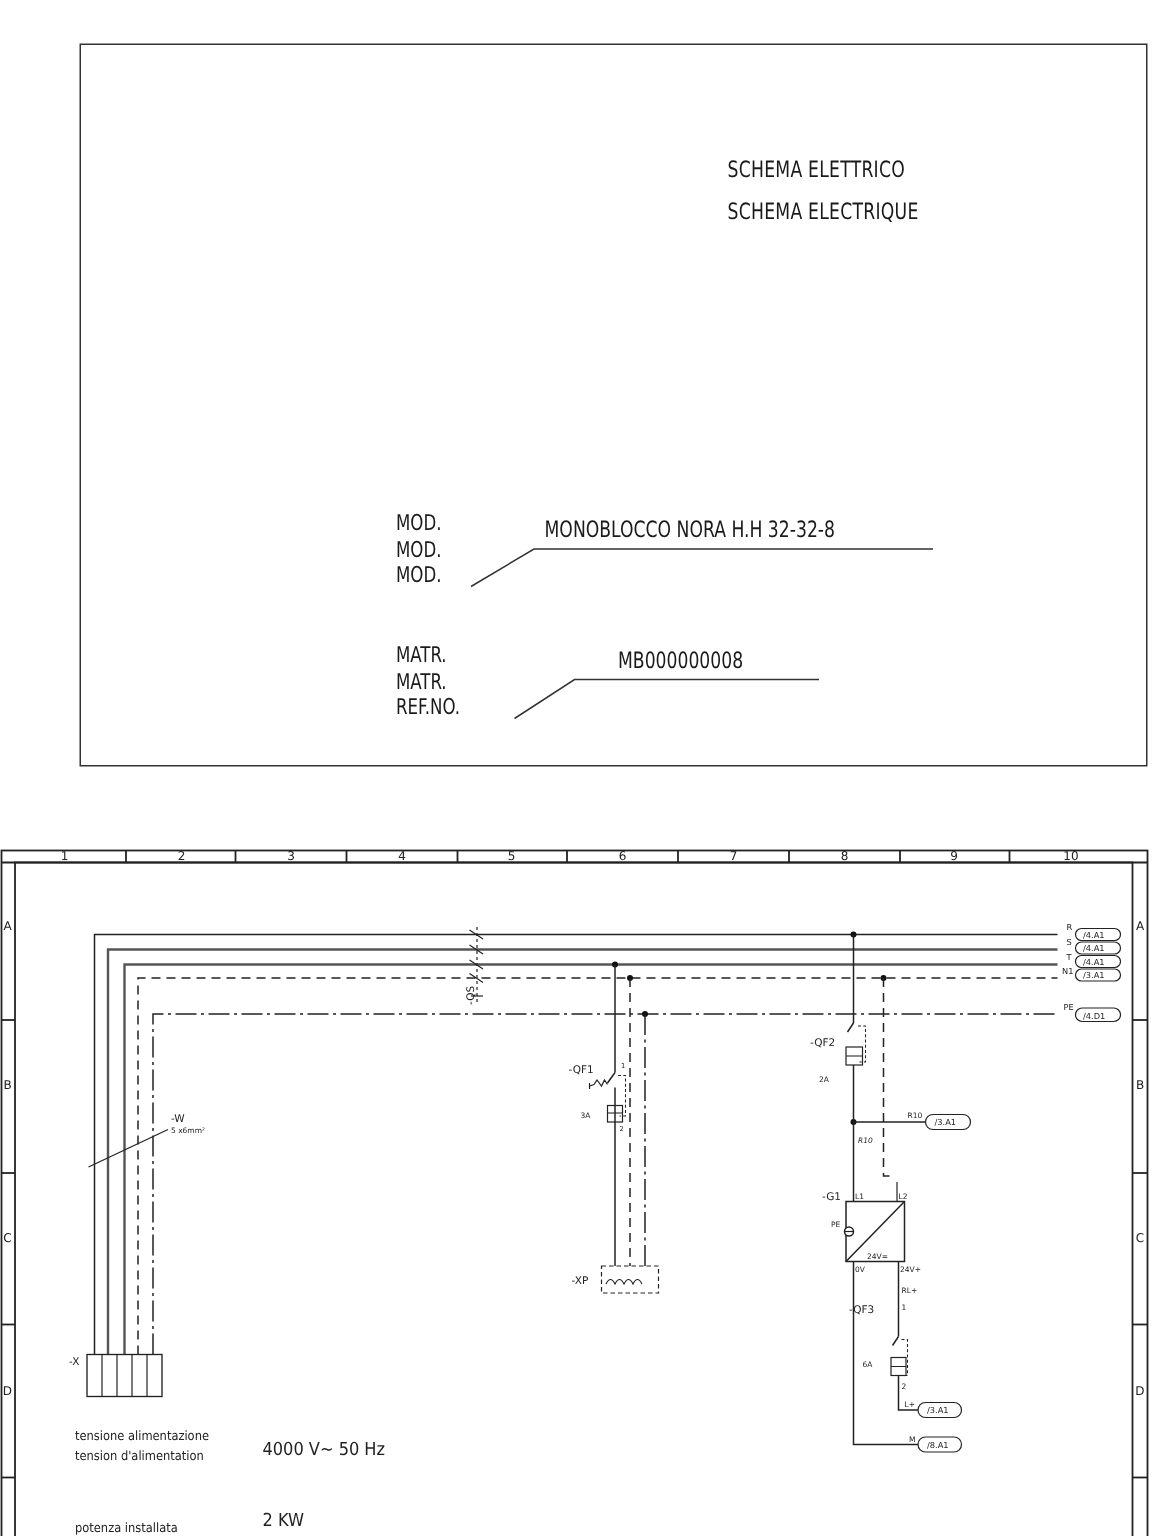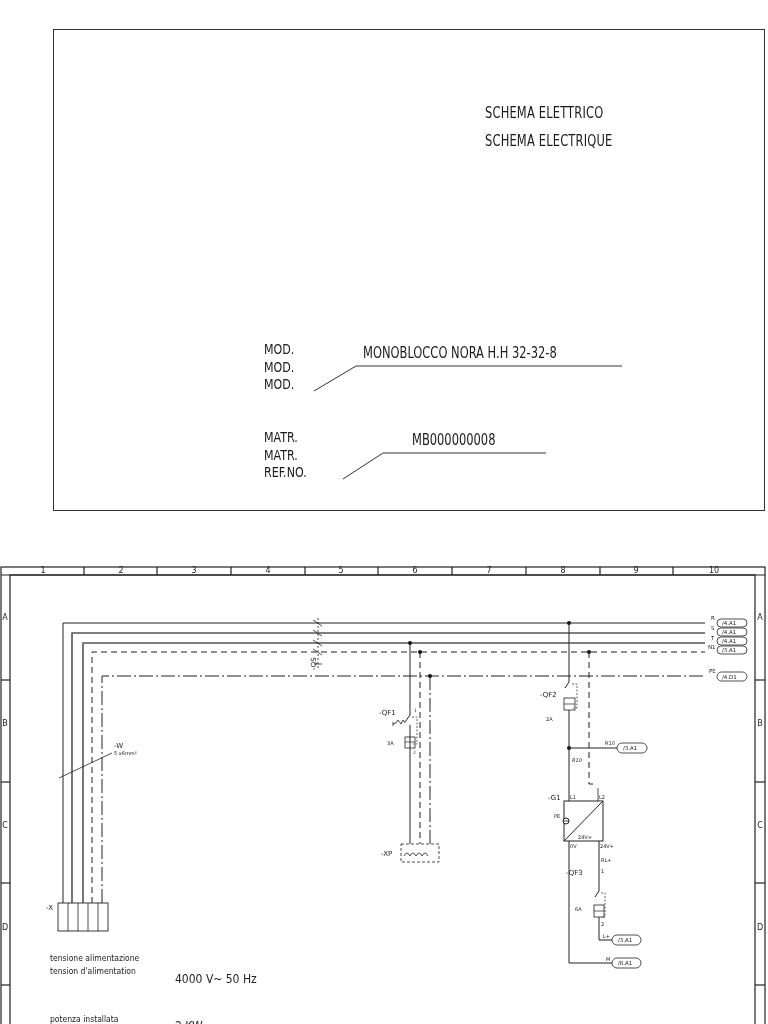--- a/index.html
+++ b/index.html
@@ -5,21 +5,21 @@
   html, body { margin: 0; padding: 0; background: #ffffff; }
   body { width: 768px; height: 1024px; position: relative; overflow: hidden;
          font-family: "DejaVu Sans Condensed", "DejaVu Sans", sans-serif; color: #1a1a1a; }
   .abs { position: absolute; }
   .cover { left: 53px; top: 29px; width: 712px; height: 482px; border: 1.5px solid #333; box-sizing: border-box; }
   .t-title { font-size: 15px; letter-spacing: 0.2px; transform: scaleX(0.85); transform-origin: left top; white-space: nowrap; }
   .t-label { font-size: 14.5px; line-height: 17.5px; transform: scaleX(0.85); transform-origin: left top; white-space: pre; }
   .t-val { font-size: 15px; transform: scaleX(0.85); transform-origin: left top; white-space: nowrap; }
   svg text { font-family: "DejaVu Sans", sans-serif; }
   .spec-lbl { font-size: 8.5px; line-height: 13px; white-space: pre; color: #222; }
-  .spec-val { font-size: 12px; white-space: nowrap; color: #222; margin-top: 13px; }
+  .spec-val { font-size: 12px; white-space: nowrap; color: #222; }
 </style>
 </head>
 <body>
 
 <div class="abs cover"></div>
 
 <div class="abs t-title" style="left:485px; top:104px;">SCHEMA ELETTRICO</div>
 <div class="abs t-title" style="left:485px; top:132px;">SCHEMA ELECTRIQUE</div>
 
 <div class="abs t-label" style="left:264px; top:341px;">MOD.

